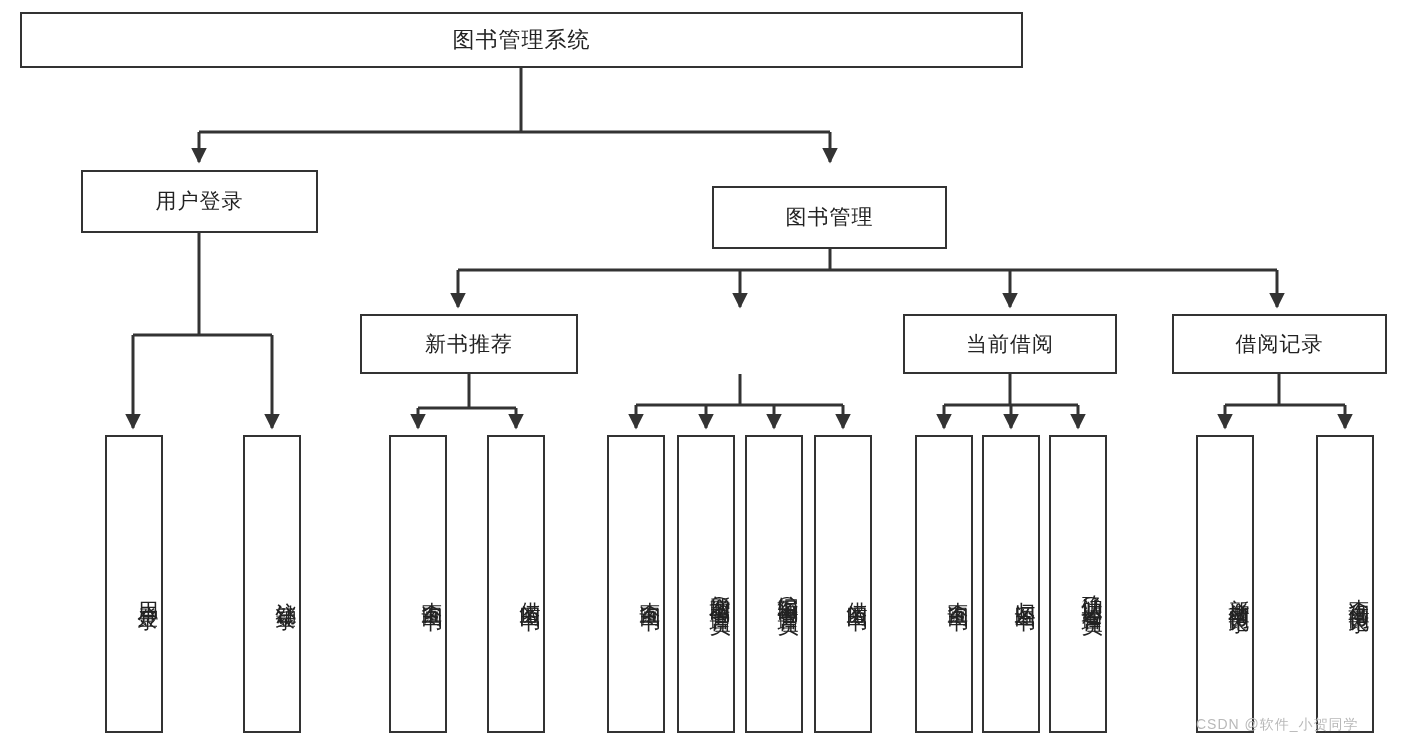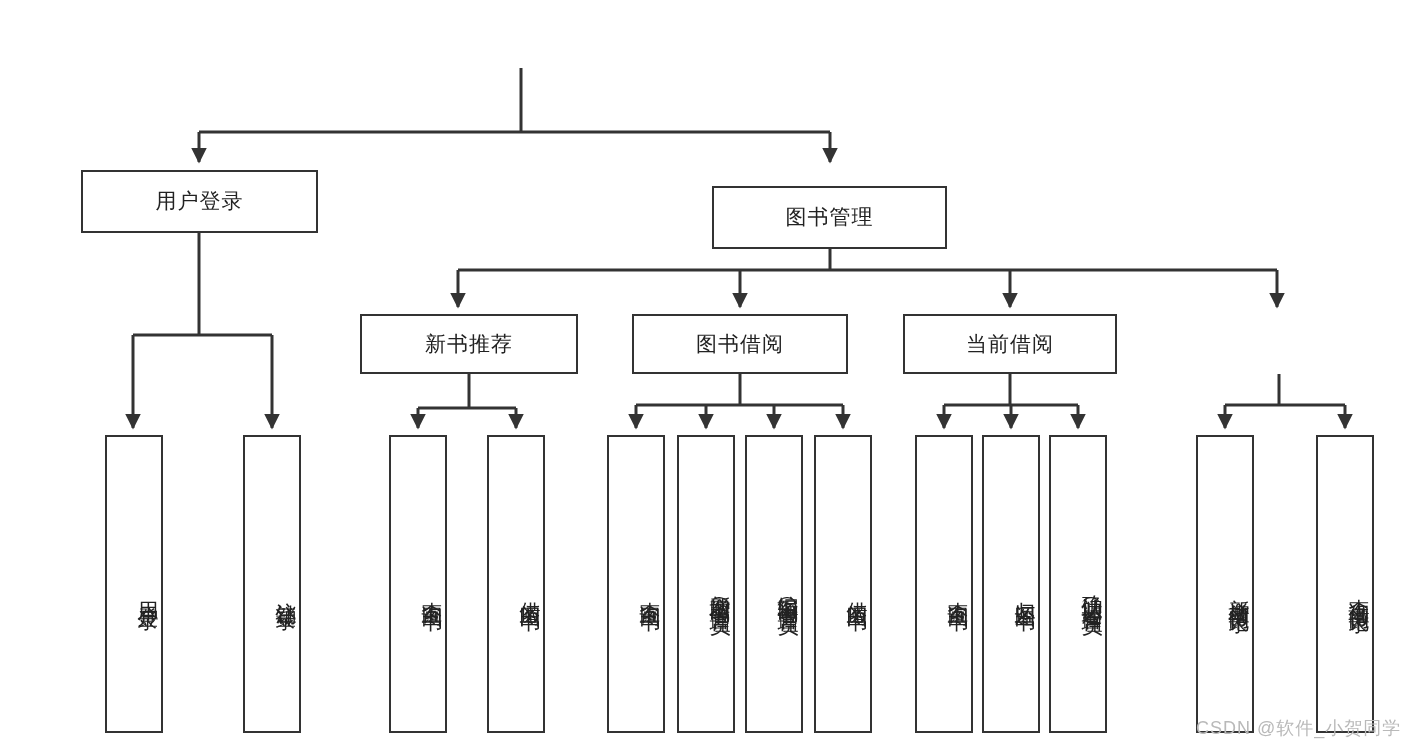--- a/index.html
+++ b/index.html
@@ -49,21 +49,21 @@
     align-items: flex-start;
     justify-content: center;
   }
   .node.leaf > span {
     writing-mode: vertical-rl;
     text-orientation: upright;
   }
   .watermark {
     position: absolute;
     color: #b9b9b9;
-    font-size: 18px;
+    font-size: 14px;
     letter-spacing: 1px;
     white-space: nowrap;
   }
 </style>
 </head>
 <body>
 
 <div id="canvas">
 
   <svg id="wires" viewBox="0 0 1405 747" xmlns="http://www.w3.org/2000/svg">
@@ -109,36 +109,39 @@
       <path d="M 1011 405 L 1011 428" marker-end="url(#arrow)"></path>
       <path d="M 1078 405 L 1078 428" marker-end="url(#arrow)"></path>
 
       <path d="M 1279 374 L 1279 405"></path>
       <path d="M 1225 405 L 1345 405"></path>
       <path d="M 1225 405 L 1225 428" marker-end="url(#arrow)"></path>
       <path d="M 1345 405 L 1345 428" marker-end="url(#arrow)"></path>
     </g>
   </svg>
 
+  <div class="node root" style="left:20px; top:12px; width:1003px; height:56px;">
+    <span>图书管理系统</span>
+  </div>
 
   <div class="node" style="left:81px; top:170px; width:237px; height:63px;">
     <span>用户登录</span>
   </div>
   <div class="node" style="left:712px; top:186px; width:235px; height:63px;">
     <span>图书管理</span>
   </div>
 
   <div class="node" style="left:360px; top:314px; width:218px; height:60px;">
     <span>新书推荐</span>
   </div>
-  <div class="node" style="left:632px; top:314px; width:216px; height:60px;">
-    <span>图书借阅</span>
-  </div>
   <div class="node" style="left:903px; top:314px; width:214px; height:60px;text-align:center;">
     <span>当前借阅</span>
+  </div>
+  <div class="node" style="left:1172px; top:314px; width:215px; height:60px;">
+    <span>借阅记录</span>
   </div>
 
   <div class="node leaf" style="left:105px; top:435px; width:58px; height:298px;">
     <span>用户登录</span>
   </div>
   <div class="node leaf" style="left:243px; top:435px; width:58px; height:298px;">
     <span>注销登录</span>
   </div>
   <div class="node leaf" style="left:389px; top:435px; width:58px; height:298px;">
     <span>查询图书</span>

